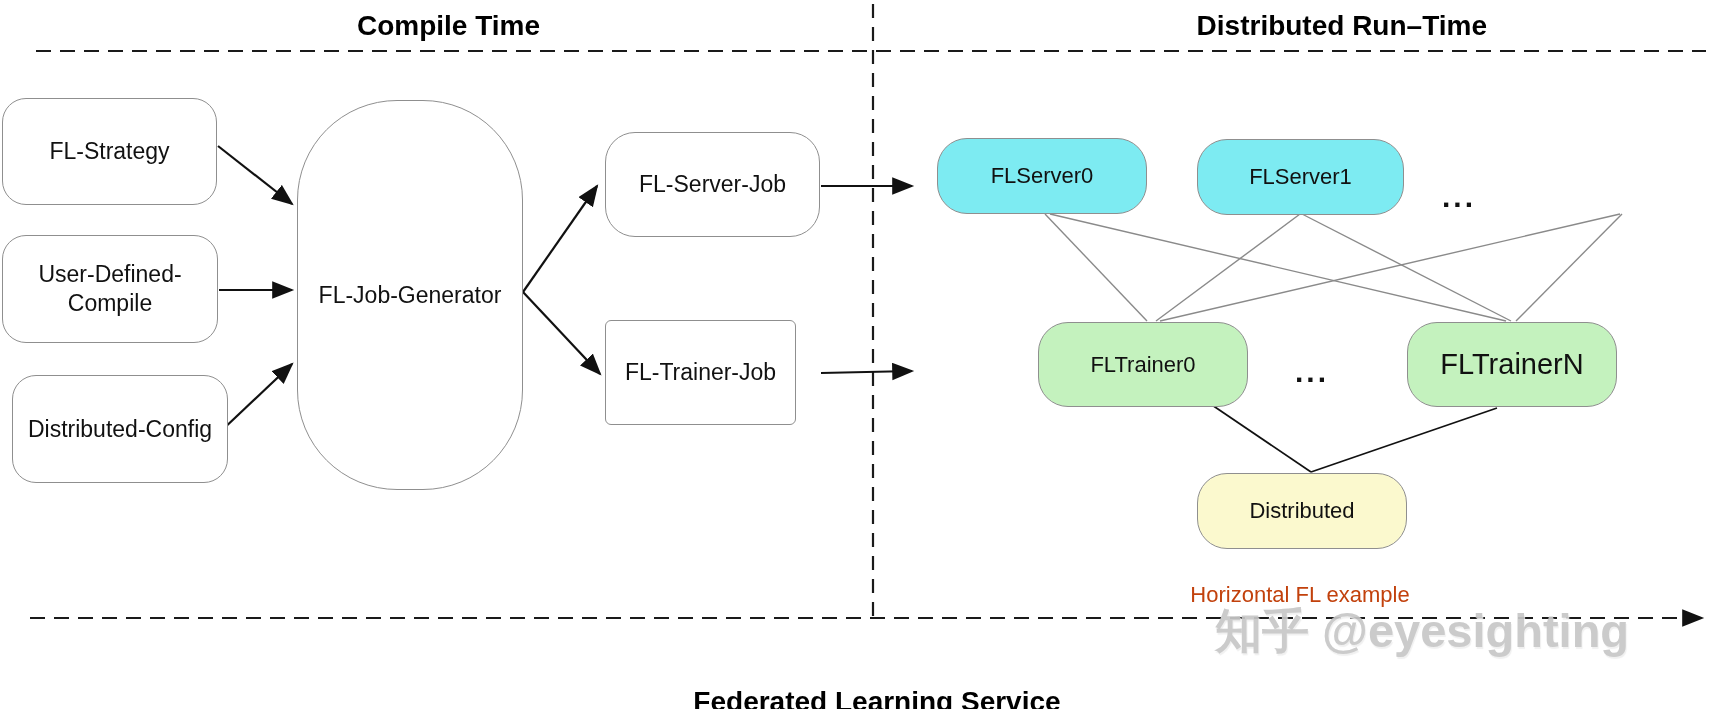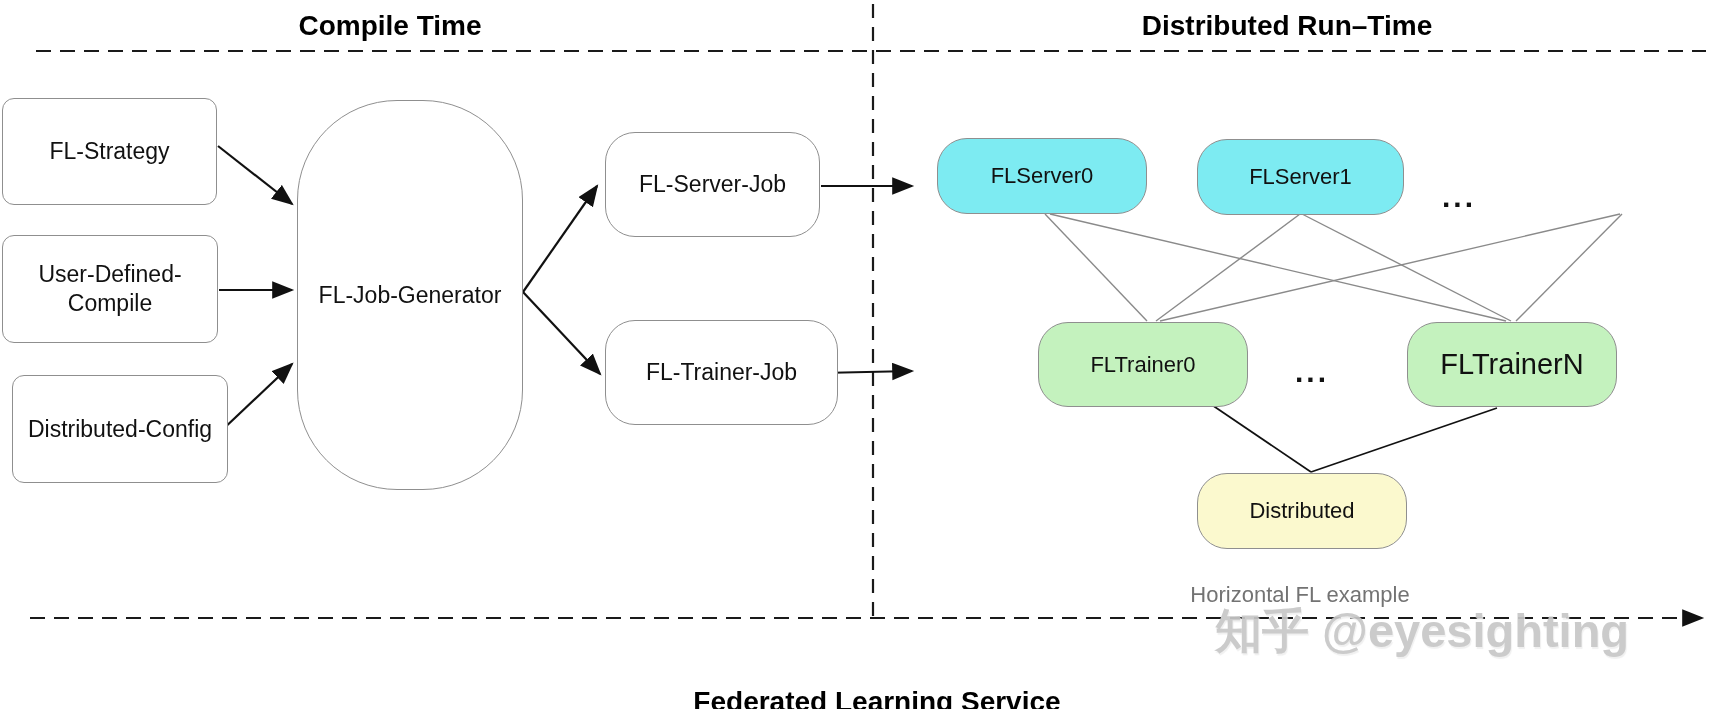--- a/index.html
+++ b/index.html
@@ -8,43 +8,43 @@
     width:1723px;height:709px;
     background:#ffffff;
     overflow:hidden;
     font-family:"Liberation Sans", sans-serif;
     color:#111;
   }
   #wires{position:absolute;left:0;top:0;width:1723px;height:709px;}
   .heading{
     position:absolute;
     font-size:28px;font-weight:bold;color:#000;
-    text-align:center;white-space:nowrap;
+    text-align:right;white-space:nowrap;
   }
   .node{
     position:absolute;
     border:1.6px solid #8f8f8f;
     background:#ffffff;
     display:flex;align-items:center;justify-content:center;
     text-align:center;
     font-size:23px;color:#111;
     white-space:pre-line;
     line-height:1.25;
     box-sizing:border-box;
   }
-  .r35{border-radius:12px;}
+  .r35{border-radius:24px;}
   .r30{border-radius:30px;text-align:right;}
   .r95{border-radius:100px;}
   .dots{
     position:absolute;
     font-size:30px;font-weight:bold;color:#111;
     letter-spacing:3px;text-align:center;
   }
   .caption{
-    position:absolute;text-align:center;white-space:nowrap;color:#737373;
+    position:absolute;text-align:center;white-space:nowrap;color:#c2410c;
   }
   #caption-example{font-size:22px;}
   #caption-title{font-size:28px;font-weight:bold;color:#000;margin-top:12px;}
   #watermark{
     position:absolute;
     left:1215px;top:600px;width:500px;
     font-size:47px;font-weight:bold;
     color:#c7c7c7;
     text-shadow:1px 2px 1px #efefef;
     white-space:nowrap;
@@ -88,21 +88,21 @@
 
   <div class="heading" style="left:240px;top:10px;width:300px;">Compile Time</div>
   <div class="heading" style="left:1087px;top:10px;width:400px;">Distributed Run–Time</div>
 
   <div class="node r35" style="left:2px;top:98px;width:215px;height:107px;">FL-Strategy</div>
   <div class="node r35" style="left:2px;top:235px;width:216px;height:108px;">User-Defined-
 Compile</div>
   <div class="node r35" style="left:12px;top:375px;width:216px;height:108px;">Distributed-Config</div>
   <div class="node r95" style="left:297px;top:100px;width:226px;height:390px;">FL-Job-Generator</div>
   <div class="node r30" style="left:605px;top:132px;width:215px;height:105px;">FL-Server-Job</div>
-  <div class="node r30" style="left:605px;top:320px;width:233px;height:105px;">FL-Trainer-Job</div>
+  <div class="node r30" style="left:605px;top:320px;width:191px;height:105px;border-radius:6px;">FL-Trainer-Job</div>
 
   <div class="node r30" style="left: 937px; top: 138px; width: 210px; height: 76px; font-size: 22px; background: rgb(125, 235, 242);">FLServer0</div>
   <div class="node r30" style="left: 1197px; top: 139px; width: 207px; height: 76px; font-size: 22px; background: rgb(125, 235, 242);">FLServer1</div>
 
   <div class="dots" style="left:1433px;top:180px;width:52px;">...</div>
 
   <div class="node r30" style="left: 1038px; top: 322px; width: 210px; height: 85px; font-size: 22px; background: rgb(196, 242, 190);">FLTrainer0</div>
   <div class="node r30" style="left: 1407px; top: 322px; width: 210px; height: 85px; font-size: 29px; background: rgb(196, 242, 190);">FLTrainerN</div>
 
   <div class="dots" style="left:1286px;top:355px;width:52px;">...</div>

